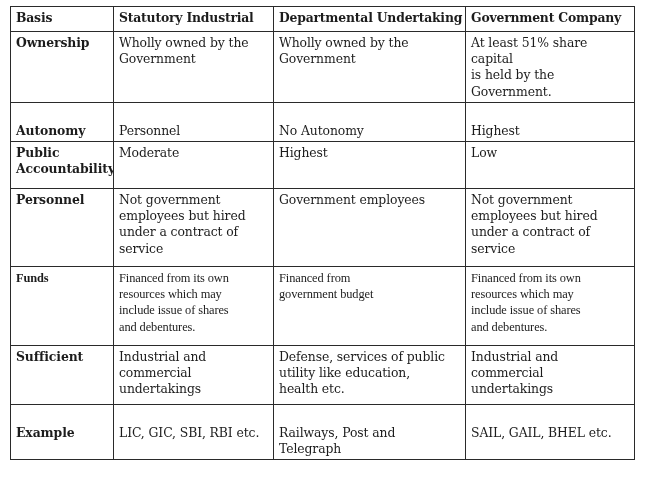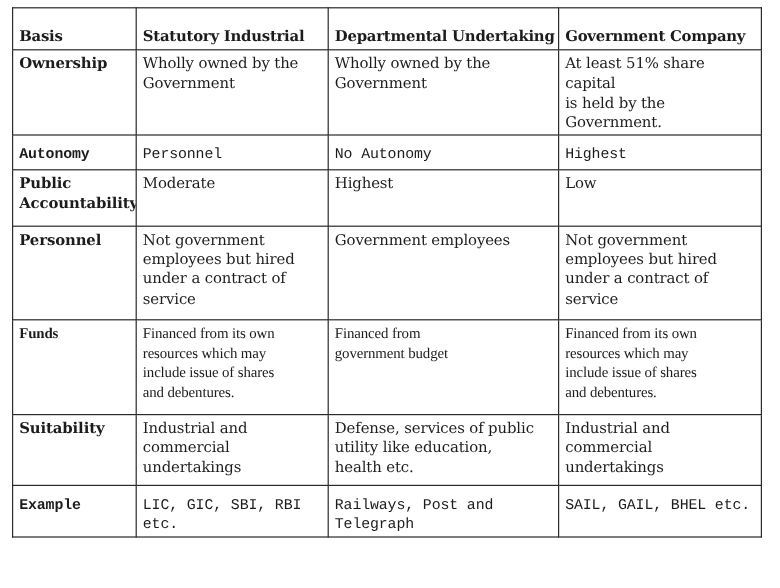--- a/index.html
+++ b/index.html
@@ -30,21 +30,21 @@
     padding: 3px 5px 2px 5px;
     font-size: 12.4px;
     line-height: 16.2px;
     font-weight: normal;
     letter-spacing: -0.1px;
     overflow: hidden;
   }
   table.cmp th {
     font-weight: bold;
     font-size: 12.4px;
-    padding-top: 15px;
+    padding-top: 3px;
     padding-bottom: 3px;
     white-space: nowrap;
     letter-spacing: -0.2px;
   }
   td.basis {
     font-weight: bold !important;
   }
   col.c1 { width: 103px; }
   col.c2 { width: 160px; }
   col.c3 { width: 192px; }
@@ -55,21 +55,21 @@
   tr.r-ownership { height: 44px; }
   tr.r-autonomy { height: 29px; }
   tr.r-legal { height: 27px; }
   tr.r-public { height: 47px; }
   tr.r-personnel { height: 78px; margin-top: 43px; }
   tr.r-funds { height: 79px; font-family: Liberation Serif, serif; }
   tr.r-suitability { height: 59px; }
   tr.r-example { height: 30px; }
 
   .cell-text { white-space: pre-line; display: block; }
-  tr.r-autonomy td, tr.r-legal td, tr.r-example td { padding-top: 8px; font-family: Liberation Mono, monospace; }
+  tr.r-autonomy td, tr.r-legal td, tr.r-example td { padding-top: 20px; }
 </style>
 </head>
 <body>
 
 <table class="cmp">
   <colgroup>
     <col class="c1">
       <col class="c2">
       <col class="c3">
       <col class="c4">
@@ -165,21 +165,21 @@
         </td>
       <td>
           <span class="cell-text">Financed from its own
 resources which may
 include issue of shares
 and debentures.</span>
         </td>
     </tr>
     <tr class="r-suitability">
       <td class="basis">
-          <span class="cell-text">Suitability</span>
+          <span class="cell-text">Sufficient</span>
         </td>
       <td>
           <span class="cell-text">Industrial and
 commercial
 undertakings</span>
         </td>
       <td>
           <span class="cell-text">Defense, services of public
 utility like education,
 health etc.</span>

